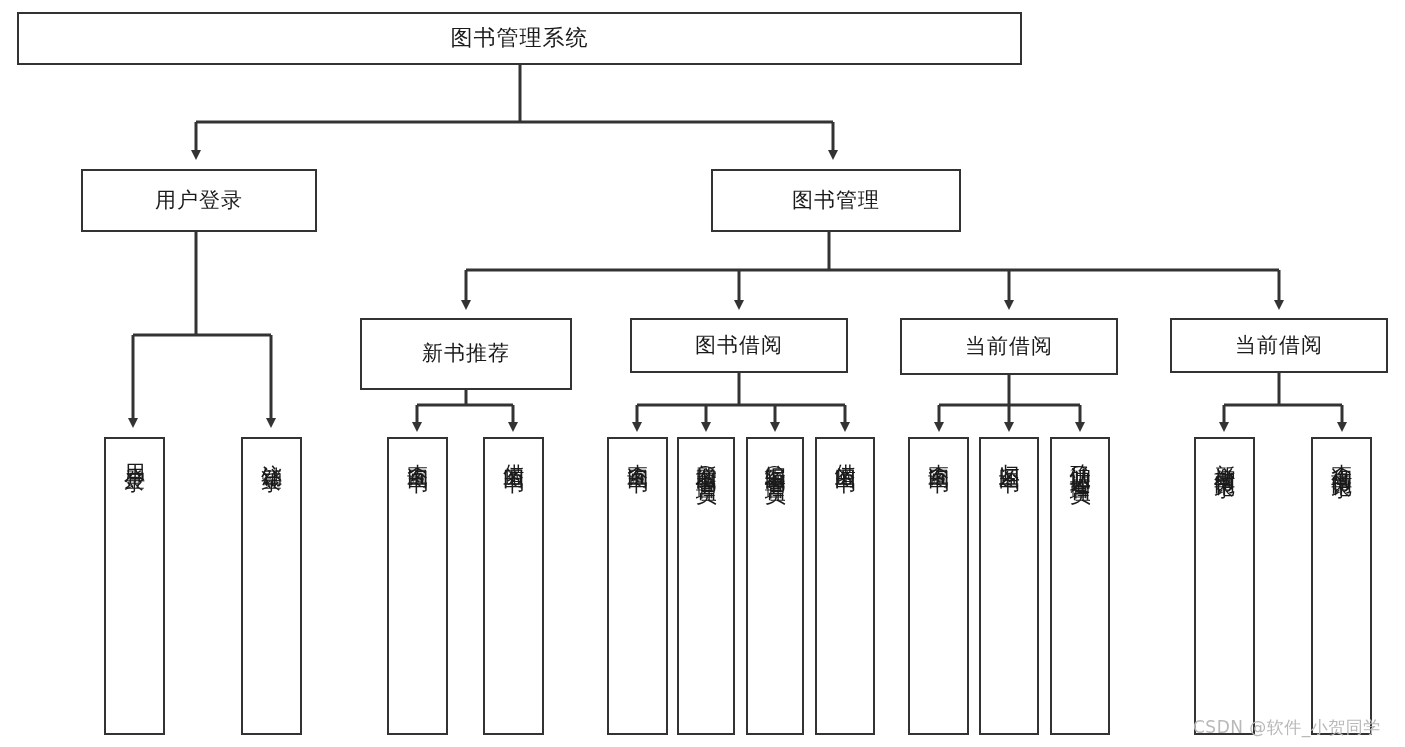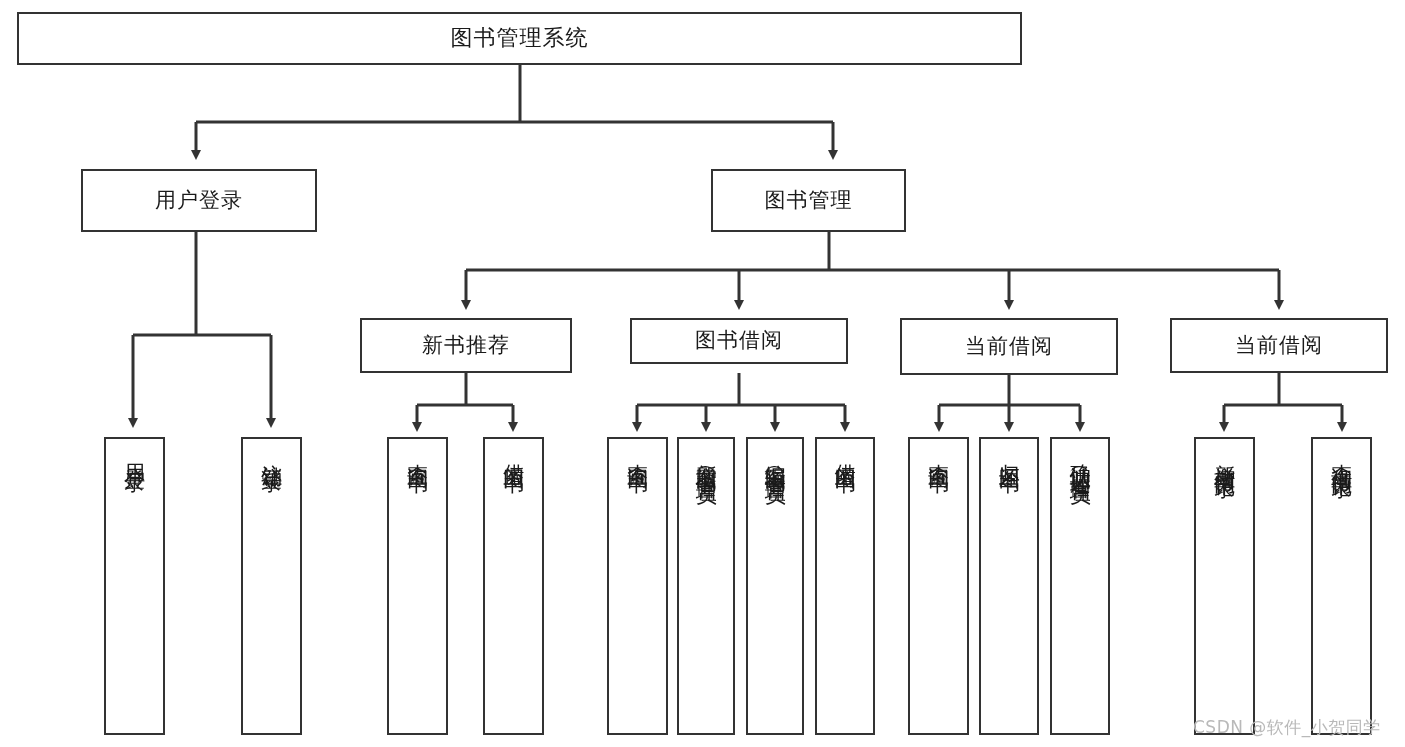--- a/index.html
+++ b/index.html
@@ -123,28 +123,28 @@
     </g>
   </svg>
 
   <div class="node horiz root" style="left:17px; top:12px; width:1005px; height:53px;">
     <span>图书管理系统</span>
   </div>
 
   <div class="node horiz" style="left:81px; top:169px; width:236px; height:63px;">
     <span>用户登录</span>
   </div>
-  <div class="node horiz" style="left:711px; top:169px; width:195px; height:63px;">
+  <div class="node horiz" style="left:711px; top:169px; width:250px; height:63px;">
     <span>图书管理</span>
   </div>
 
-  <div class="node horiz" style="left:360px; top:318px; width:212px; height:55px;">
+  <div class="node horiz" style="left:360px; top:318px; width:212px; height:72px;">
     <span>新书推荐</span>
   </div>
-  <div class="node horiz" style="left:630px; top:318px; width:218px; height:46px;">
+  <div class="node horiz" style="left:630px; top:318px; width:218px; height:55px;">
     <span>图书借阅</span>
   </div>
   <div class="node horiz" style="left:900px; top:318px; width:218px; height:57px;">
     <span>当前借阅</span>
   </div>
   <div class="node horiz" style="left:1170px; top:318px; width:218px; height:55px;">
     <span>当前借阅</span>
   </div>
 
   <div class="node leaf" style="left:104px; top:437px; width:61px; height:298px;">

